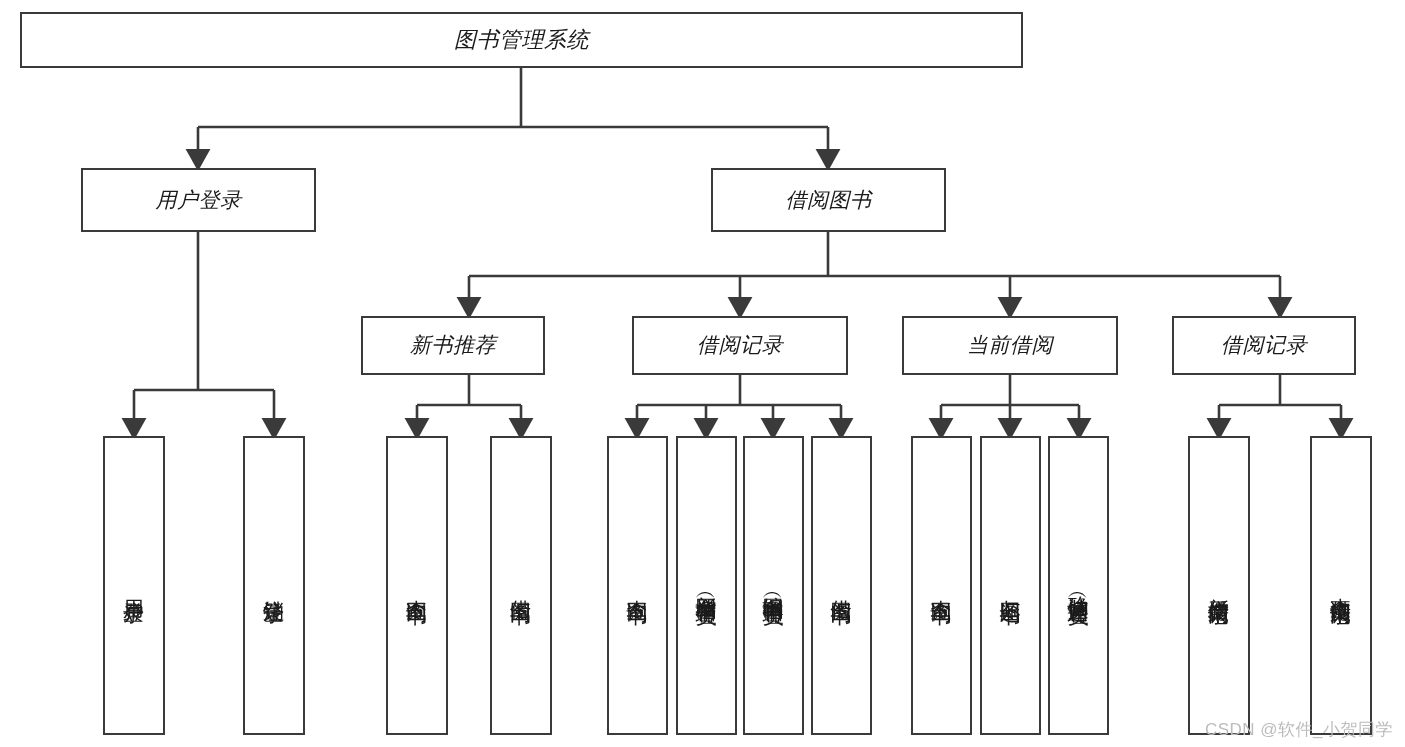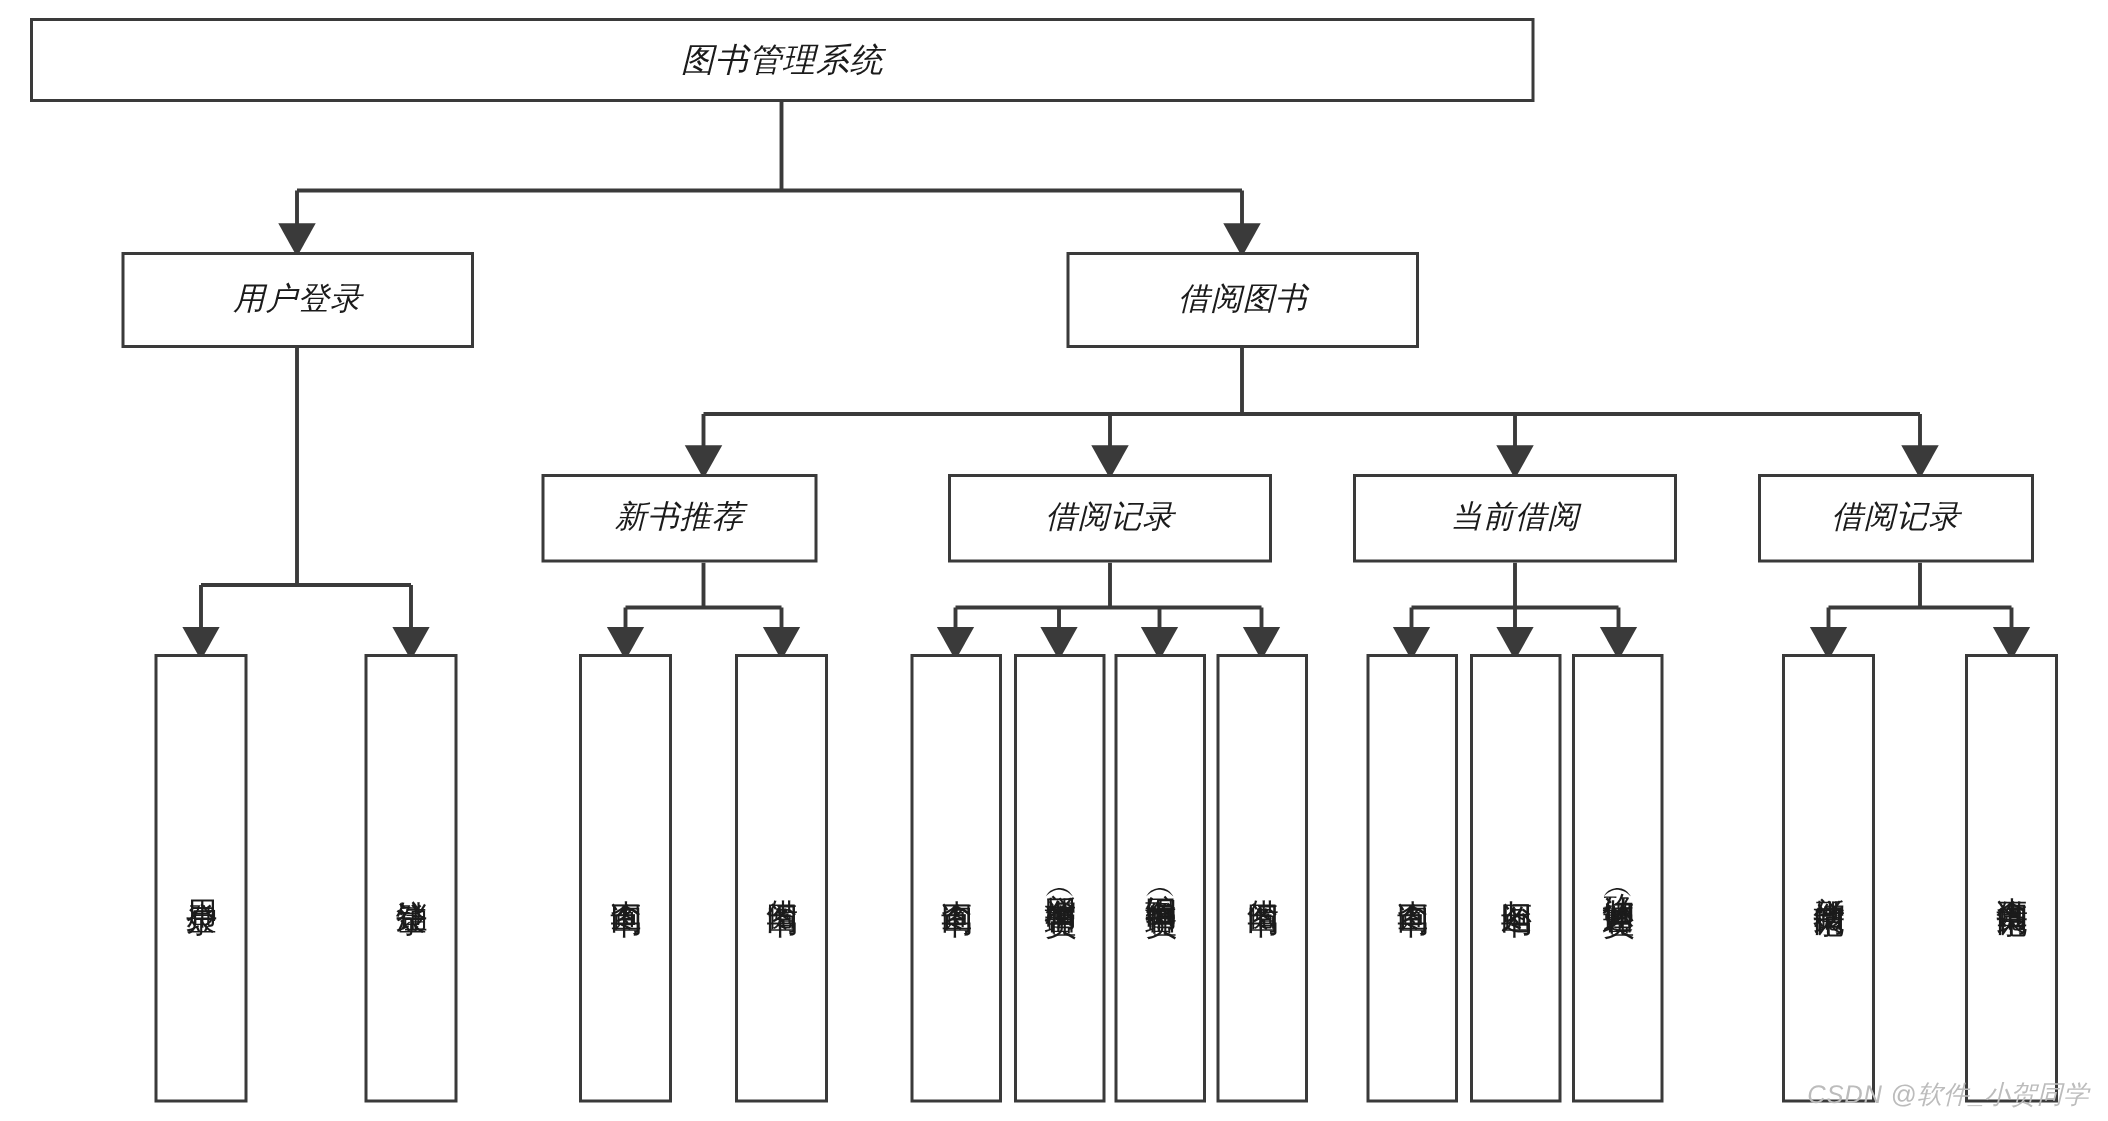--- a/index.html
+++ b/index.html
@@ -65,21 +65,20 @@
     font-size: 22px;
   }
   #watermark {
     position: absolute;
     right: 12px;
     bottom: 6px;
     font-size: 17px;
     color: #bcbcbc;
     letter-spacing: 0.5px;
     white-space: nowrap;
-    font-style: italic;
   }
 </style>
 </head>
 <body>
 
 <div id="canvas">
 
   <svg id="wires" viewBox="0 0 1405 747" xmlns="http://www.w3.org/2000/svg">
     <defs>
       <marker id="ah" markerWidth="11" markerHeight="11" refX="1.2" refY="5.2" orient="auto" markerUnits="strokeWidth">

